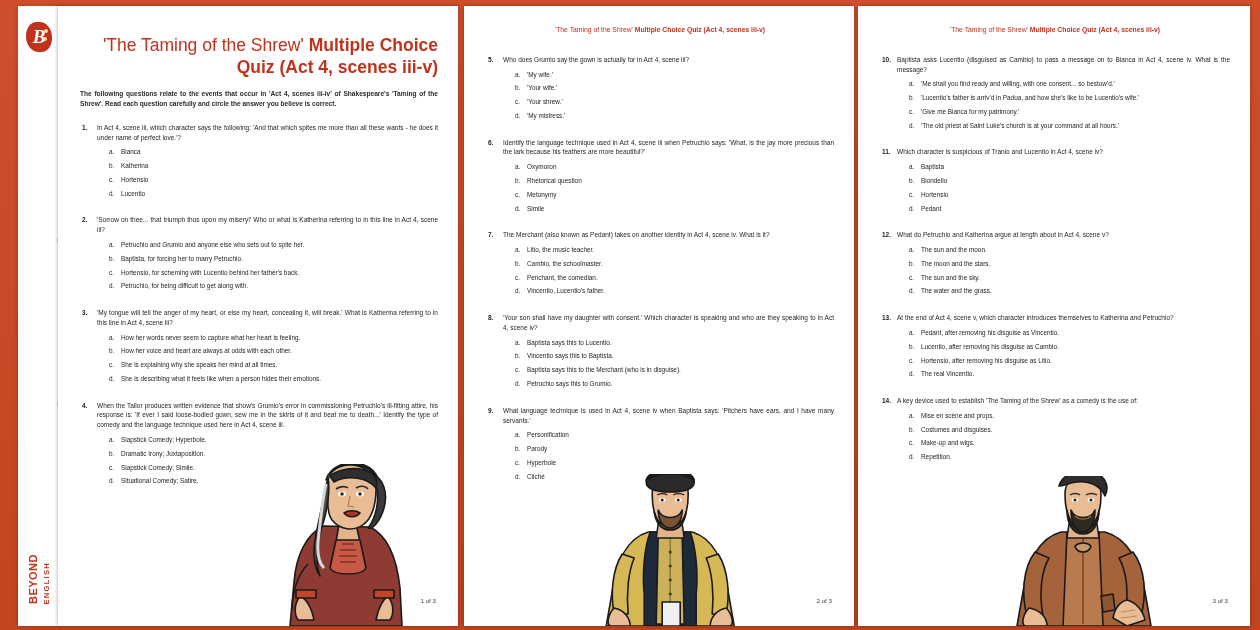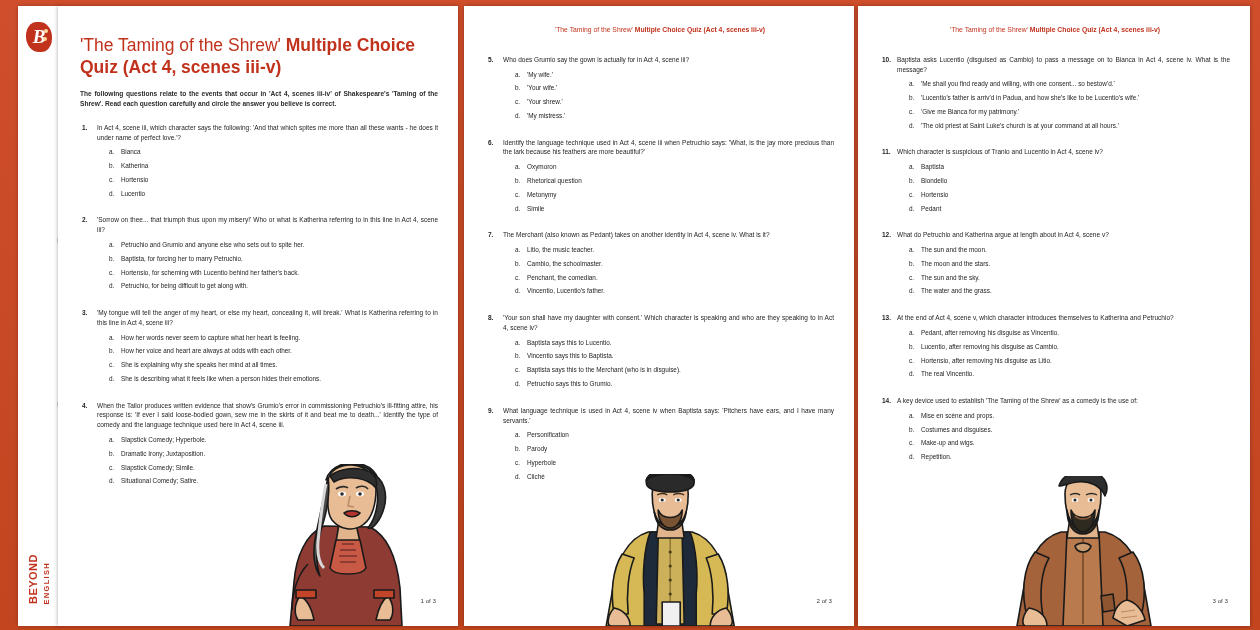--- a/index.html
+++ b/index.html
@@ -88,20 +88,21 @@
     width: 11px; height: 2px; background: #eadfc9;
   }
 
   
   .page-inner { position: relative; width: 100%; height: 100%; padding: 14px 20px 0 22px; }
 
   .main-title {
     font: 700 17.5px/1.28 "Liberation Sans", sans-serif;
     color: #c1321d;
     margin: 14px 0 10px 0;
+    text-align: right;
   }
   .main-title .light { font-weight: 400; }
 
   .intro {
     font: 700 6.6px/1.52 "Liberation Sans", sans-serif;
     color: #2b2b2b;
     text-align: justify;
     margin-bottom: 14px;
   }
 

